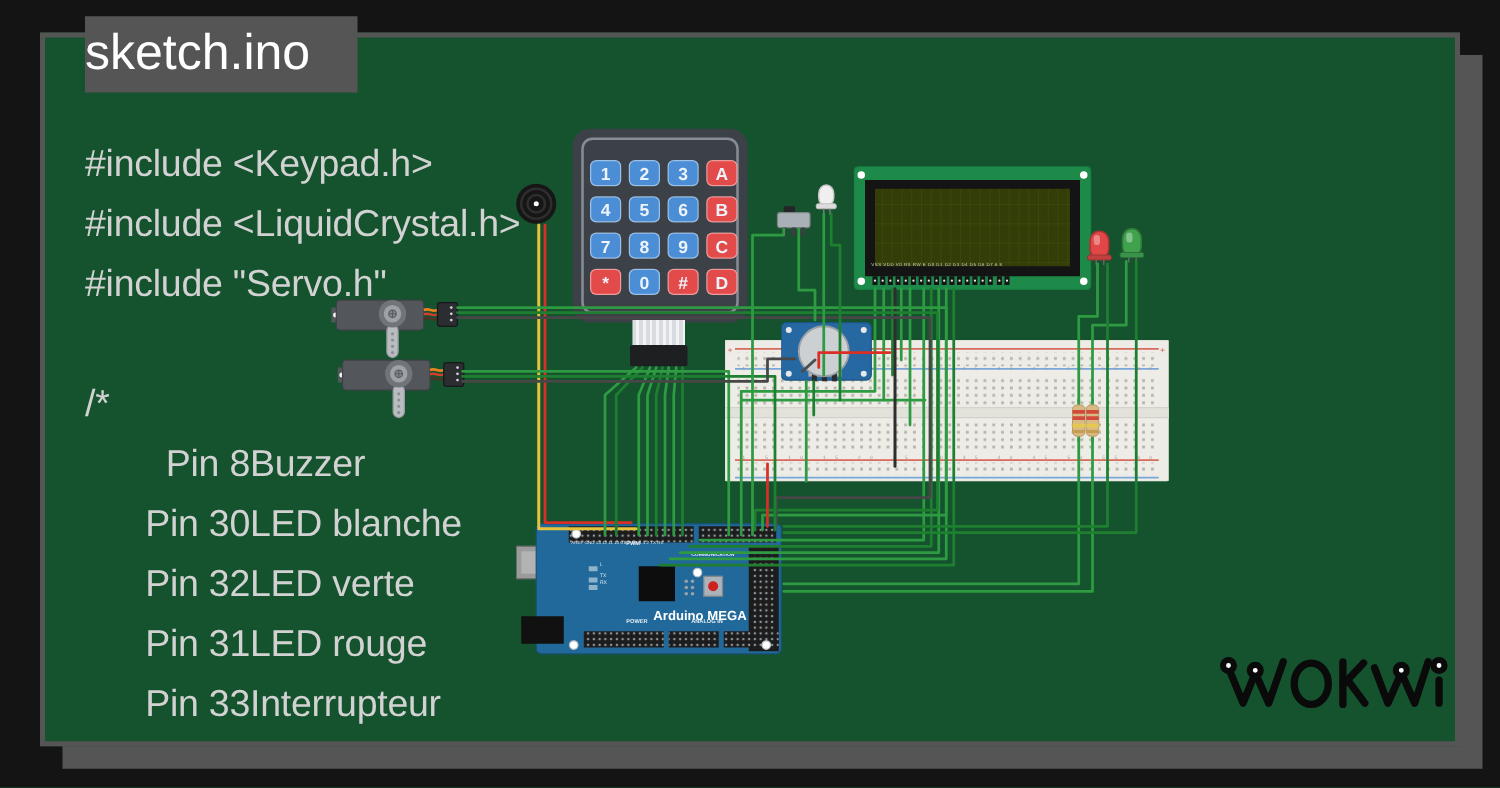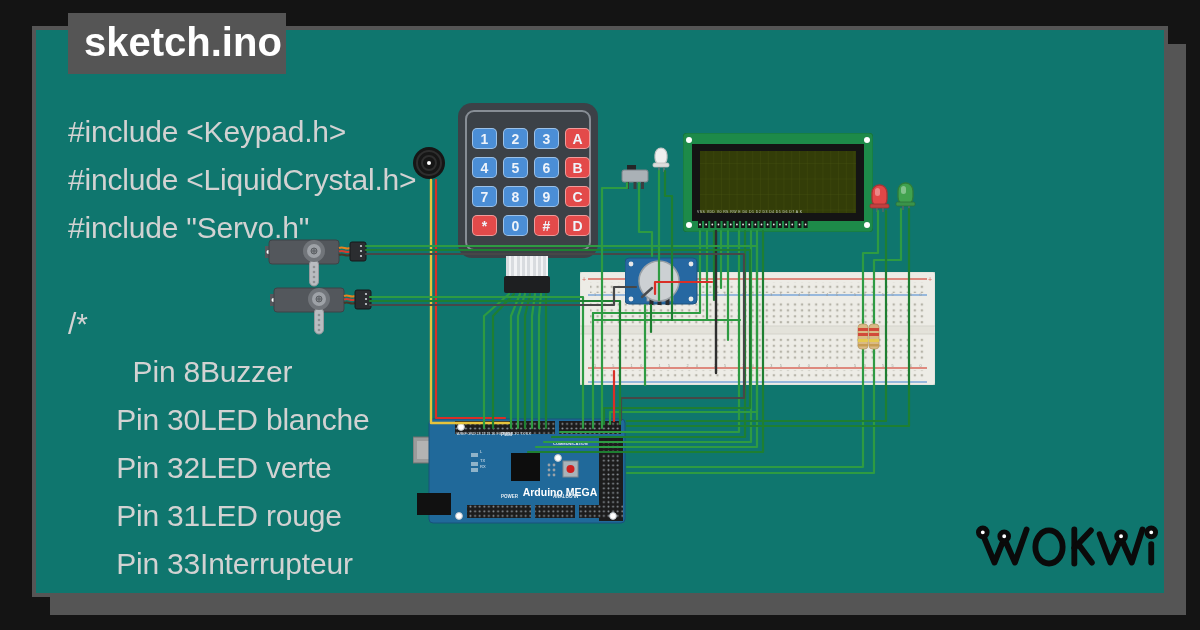--- a/index.html
+++ b/index.html
@@ -1,26 +1,26 @@
 <!DOCTYPE html>
 <html><head>
 <meta charset="utf-8">
 <style>
   html,body{margin:0;padding:0;}
   body{width:1200px;height:630px;background:#141414;position:relative;overflow:hidden;
        font-family:"Liberation Sans", sans-serif;}
   #stage{position:absolute;inset:0;}
 
   
-  .panel{position:absolute;left:32px;top:26px;width:1128px;height:563px;background:#0f766e;
+  .panel{position:absolute;left:32px;top:26px;width:1128px;height:563px;background:#14532d;
          border:4px solid #555555;box-shadow:18px 18px 0 0 #555555;overflow:hidden;z-index:1;}
 
   .tab{position:absolute;left:68px;top:13px;width:218px;height:61px;background:#555555;
-       color:#ffffff;font-size:40px;line-height:59px;padding-left:16px;box-sizing:border-box;
-       z-index:6;font-weight:700;}
+       color:#ffffff;font-size:40px;line-height:59px;box-sizing:border-box;
+       z-index:6;font-weight:400;}
 
   .code{position:absolute;left:32px;top:78px;color:#d2d2d2;font-size:30px;line-height:48px;
         letter-spacing:-0.2px;white-space:pre;}
   .code .line{height:48px;display:flex;}
   .code .pincol{display:inline-block;width:132px;text-align:right;}
 
   .circuit{position:absolute;inset:0;z-index:20;}
   .comp{position:absolute;}
 
   

